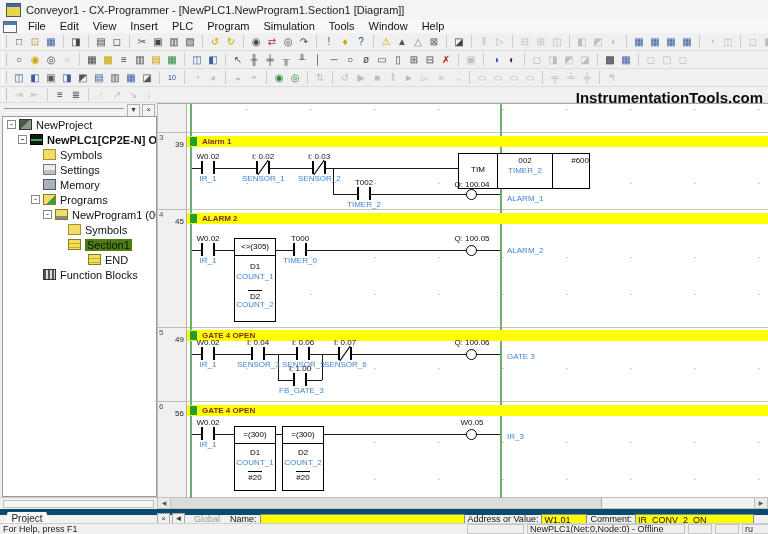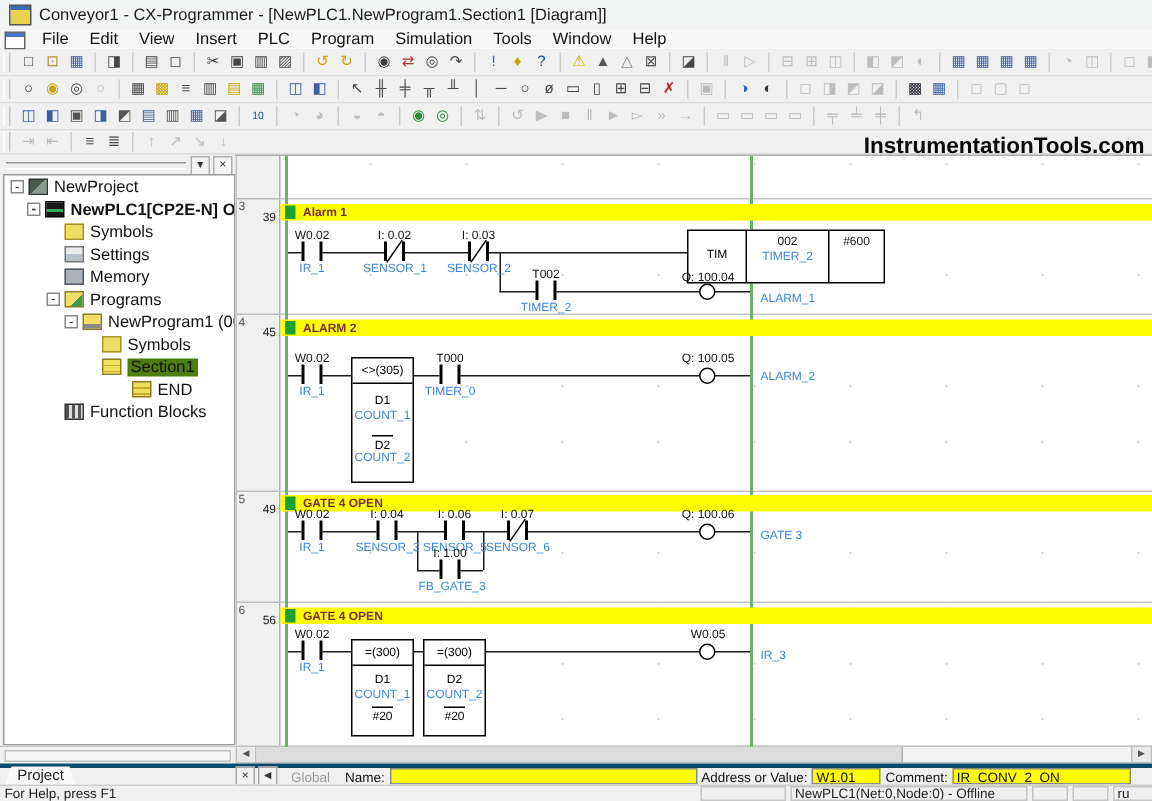--- a/index.html
+++ b/index.html
@@ -71,31 +71,31 @@
   .lblock{position:absolute;border:1px solid #000;background:#fff;font-size:8px;text-align:center;z-index:3;box-sizing:border-box;}
   .lblock .op{height:16px;line-height:16px;border-bottom:1px solid #000;white-space:nowrap;}
   .bp{margin-top:6px;color:#000;height:10px;line-height:10px;}
   .bs{color:#3e86d8;height:10px;line-height:10px;white-space:nowrap;}
   .oline::before{content:"";display:block;width:14px;margin:2px auto 1px;border-top:1px solid #000;}
   .timbox{position:absolute;display:flex;border:1px solid #000;background:#fff;font-size:8px;z-index:3;box-sizing:border-box;}
   .t1{width:38px;border-right:1px solid #000;line-height:32px;text-align:center;}
   .t2{width:54px;border-right:1px solid #000;padding-top:2px;text-align:center;}
   .tn{height:10px;line-height:10px;color:#111;}
   .ts{height:10px;line-height:10px;color:#3e86d8;}
-  .t3{flex:1;text-align:center;padding-top:2px;color:#111;}
+  .t3{flex:1;text-align:right;padding-top:2px;color:#111;}
 
   
   #hsbrow{position:absolute;left:0;top:497px;width:768px;height:12px;background:#f0f0f0;display:flex;}
   #hsbleft{width:157px;flex:none;border-top:1px solid #c8c8c8;box-sizing:border-box;}
   #hsbleft .trk{margin:2px 3px;height:6px;border:1px solid #c0c0c0;background:#f6f6f6;}
   #hsbright{flex:1;display:flex;border:1px solid #c0c0c0;background:#f2f2f2;box-sizing:border-box;}
   .sbtn{width:12px;flex:none;background:#e9e9e9;border-right:1px solid #bdbdbd;font-size:6px;line-height:10px;text-align:center;color:#555;}
   .sbtn.r{border-right:none;border-left:1px solid #bdbdbd;}
   .sthumb{width:430px;flex:none;background:#dcdcdc;border-right:1px solid #b0b0b0;}
-  #globalrow{position:absolute;left:0;top:509px;width:768px;height:14px;background:#f0f0f0;display:flex;align-items:center;box-sizing:border-box;border-top:3px solid #0c4a6e;}
+  #globalrow{position:absolute;left:0;top:509px;width:768px;height:14px;background:#f0f0f0;display:flex;align-items:center;box-sizing:border-box;border-top:6px solid #0c4a6e;}
   #ptabwrap{width:157px;flex:none;height:14px;position:relative;}
   .ptab{position:absolute;left:3px;top:0;width:48px;height:13px;background:#fafafa;clip-path:polygon(10% 0,90% 0,100% 100%,0 100%);font-size:10px;text-align:center;line-height:13px;color:#222;border-bottom:1px solid #aaa;}
   .gbtn{width:11px;height:11px;flex:none;border:1px solid #a8a8a8;background:#f2f2f2;font-size:8px;line-height:9px;text-align:center;color:#333;margin-right:2px;}
   .glabel{font-size:9px;color:#9b9b9b;width:40px;text-align:center;flex:none;}
   .flabel{font-size:9px;color:#111;flex:none;margin:0 3px;white-space:nowrap;}
   .yfield{height:11px;background:#ffff00;border:1px solid #8a8a8a;font-size:9px;line-height:11px;padding:0 2px;color:#111;box-sizing:border-box;overflow:hidden;white-space:nowrap;}
   #statusbar{position:absolute;left:0;top:523px;width:768px;height:11px;background:#f0f0f0;border-top:1px solid #cfcfcf;font-size:9px;color:#222;box-sizing:border-box;}
   #statushelp{position:absolute;left:3px;top:0;line-height:10px;}
   .scell{position:absolute;top:0;height:10px;border:1px solid #c6c6c6;background:#f0f0f0;line-height:9px;font-size:9px;color:#222;overflow:hidden;white-space:nowrap;padding-left:2px;box-sizing:border-box;}
 </style>

